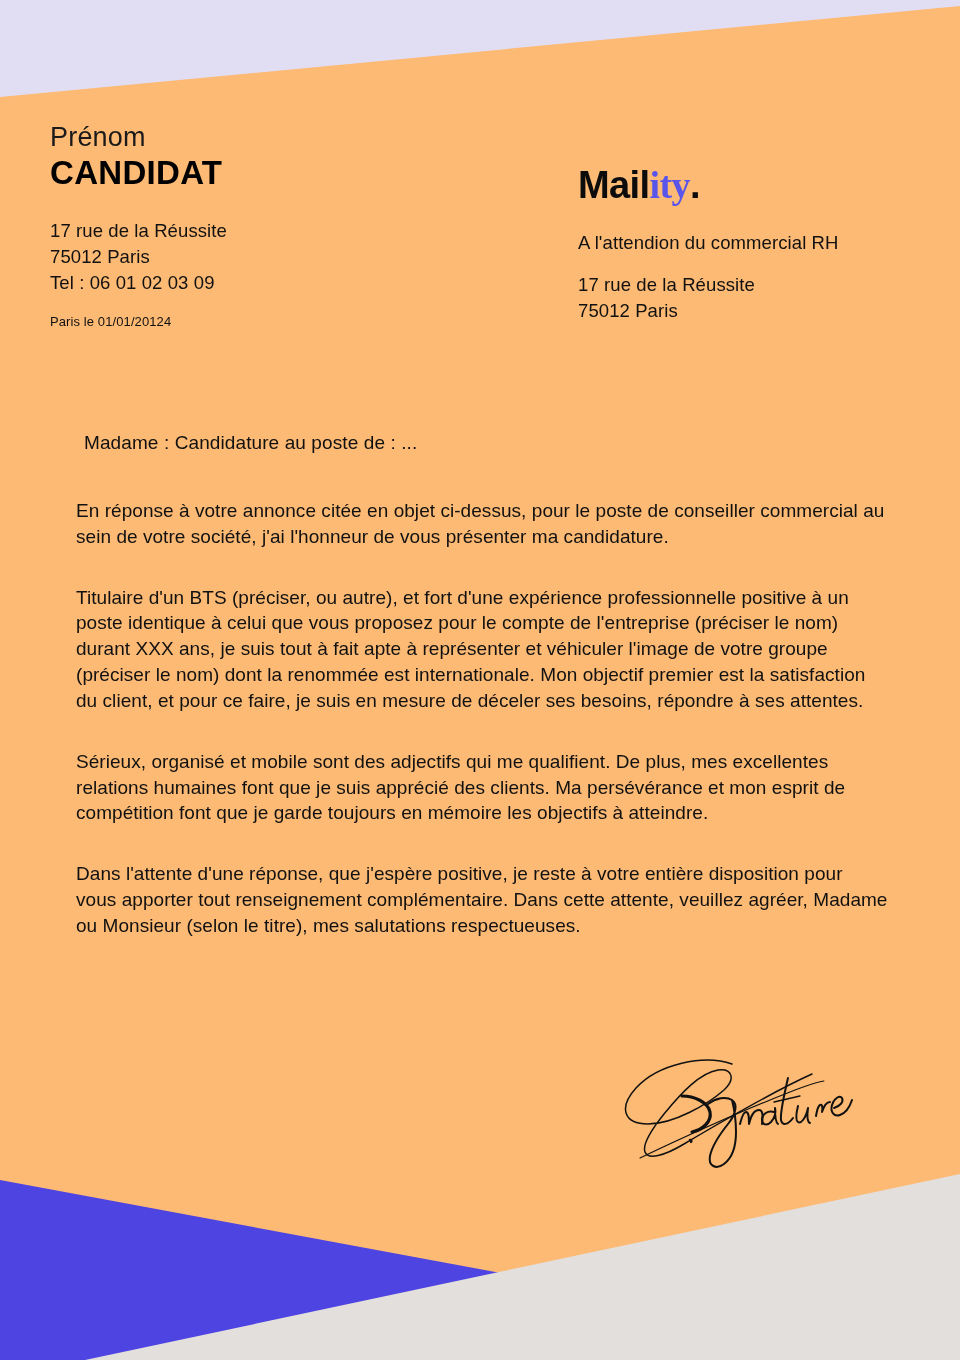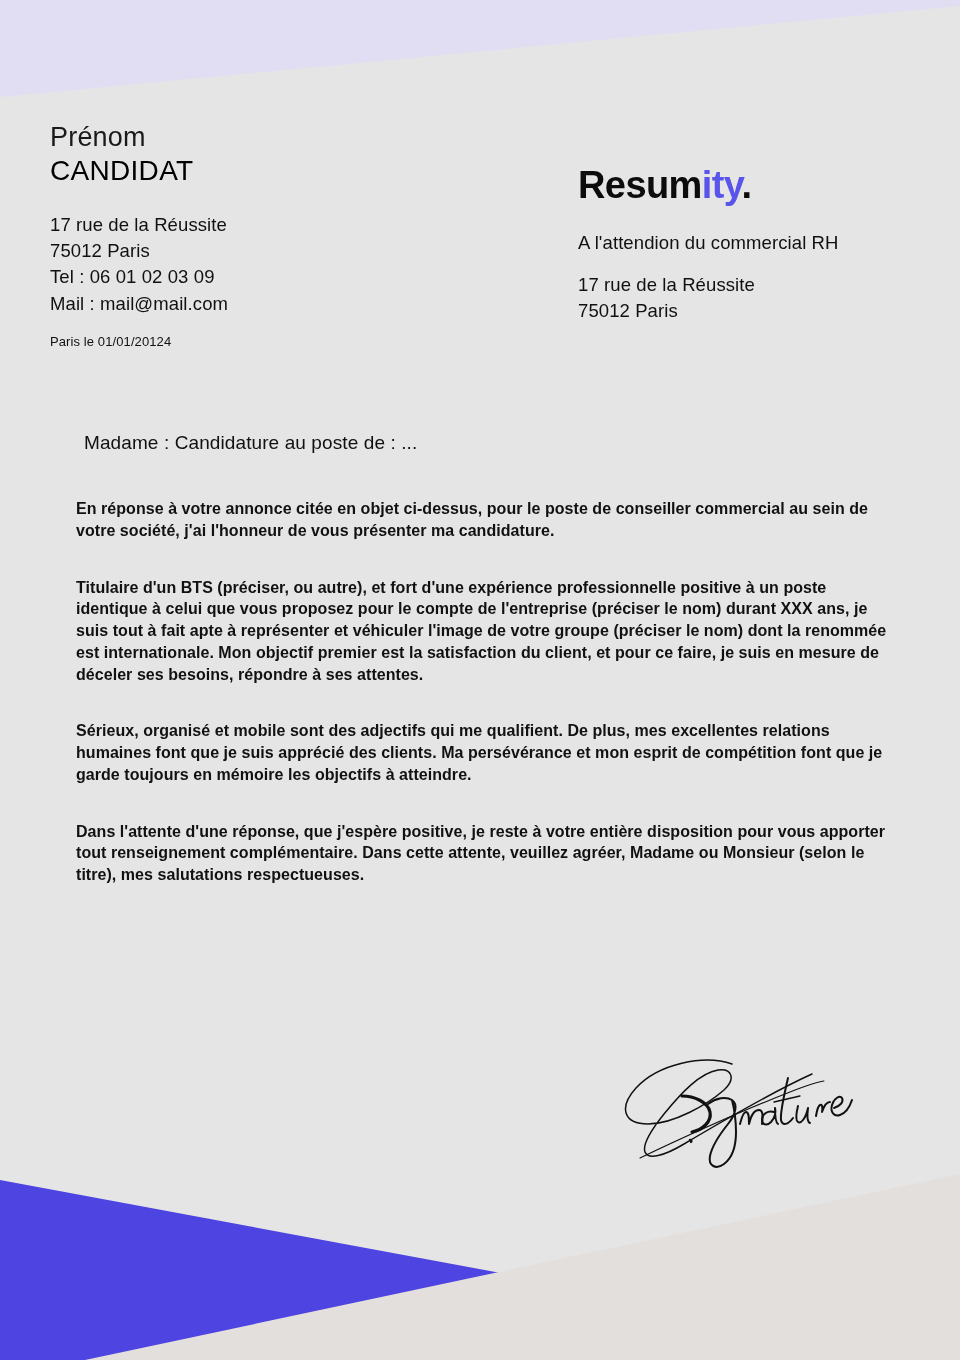--- a/index.html
+++ b/index.html
@@ -9,21 +9,21 @@
   }
   body {
     font-family: "Liberation Sans", sans-serif;
   }
 
   #page {
     position: relative;
     width: 960px;
     height: 1360px;
     overflow: hidden;
-    background: #e5e5e5;
+    background: #fdba74;
   }
 
   
   .deco-svg {
     position: absolute;
     left: 0;
     top: 0;
     width: 960px;
     height: 1360px;
     pointer-events: none;
@@ -45,22 +45,22 @@
     width: 400px;
   }
   .sender-firstname {
     font-size: 27px;
     font-weight: 300;
     letter-spacing: 0.2px;
     color: #1a1a1a;
     line-height: 1.18;
   }
   .sender-lastname {
-    font-size: 28px;
-    font-weight: 400;
+    font-size: 33px;
+    font-weight: 700;
     letter-spacing: 0.3px;
     color: #000000;
     line-height: 1.18;
   }
   .sender-contact {
     margin-top: 25px;
     font-size: 18.5px;
     font-weight: 400;
     color: #111111;
     line-height: 1.42;
@@ -81,21 +81,21 @@
     width: 360px;
   }
   .brand-logo {
     font-size: 38px;
     font-weight: 700;
     letter-spacing: -0.6px;
     line-height: 1;
     color: #0c0c0c;
     white-space: nowrap;
   }
-  .brand-logo .accent { color: #5A55EA; }
+  .brand-logo .accent { color: #5A55EA; font-family: Liberation Serif, serif; }
   .brand-logo .dot { color: #0c0c0c; }
 
   .recipient-title {
     margin-top: 28px;
     font-size: 18.5px;
     font-weight: 400;
     color: #111111;
     letter-spacing: 0.1px;
   }
   .recipient-address {
@@ -118,22 +118,22 @@
     letter-spacing: 0.1px;
   }
 
   .letter-body {
     position: absolute;
     left: 76px;
     top: 498px;
     width: 812px;
   }
   .para {
-    font-size: 16px;
-    font-weight: 700;
+    font-size: 19px;
+    font-weight: 400;
     color: #111111;
     line-height: 1.36;
     letter-spacing: 0.05px;
     margin: 0 0 35px 0;
     text-align: left;
   }
   .para:last-child { margin-bottom: 8px; }
 
   
   .signature {
@@ -159,29 +159,28 @@
   <div class="header">
 
     <div class="sender-block">
       <div class="sender-firstname">Prénom</div>
       <div class="sender-lastname">CANDIDAT</div>
 
       <div class="sender-contact">
         <div>17 rue de la Réussite</div>
         <div>75012 Paris</div>
         <div>Tel  : 06 01 02 03 09</div>
-        <div>Mail :  mail@mail.com</div>
       </div>
 
       <div class="sender-date">Paris le 01/01/20124</div>
     </div>
 
     <div class="brand-block">
       <div class="brand-logo">
-        <span>Resum</span><span class="accent">ity</span><span class="dot">.</span>
+        <span>Mail</span><span class="accent">ity</span><span class="dot">.</span>
       </div>
 
       <div class="recipient-title">A l'attendion du commercial RH</div>
 
       <div class="recipient-address">
         <div>17 rue de la Réussite</div>
         <div>75012 Paris</div>
       </div>
     </div>
   </div>

